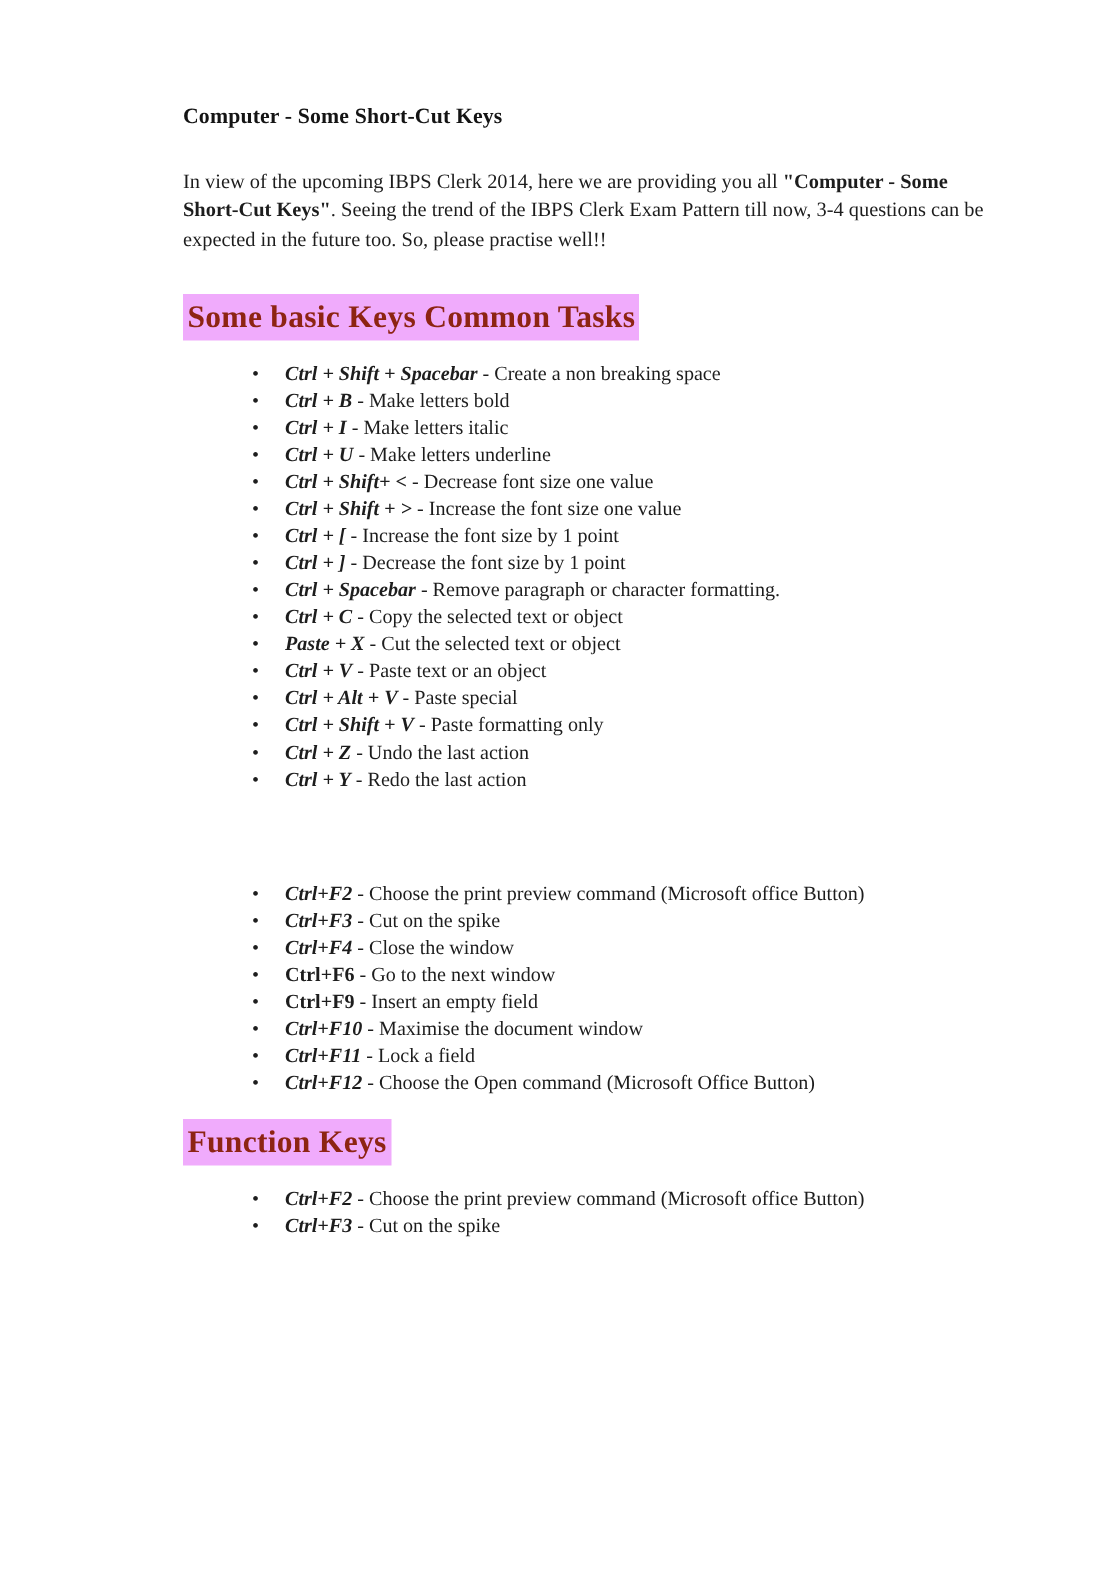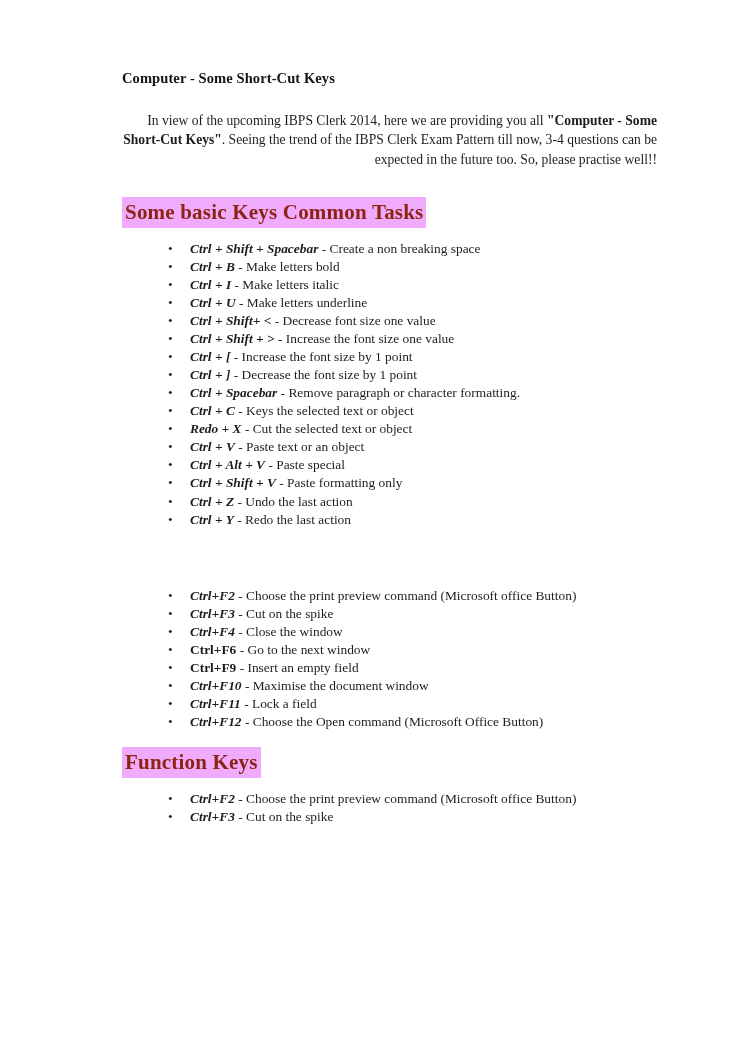--- a/index.html
+++ b/index.html
@@ -34,21 +34,21 @@
     font-size: 13.5px;
     margin: 0 0 22px 0;
     color: #1d1d1d;
   }
   .intro {
     font-size: 13.6px;
     line-height: 1.42;
     margin: 0 0 30px 0;
     color: #1d1d1d;
     max-width: 535px;
-    text-align: right;
+    text-align: left;
   }
   .intro b { font-weight: bold; }
 
   .section-heading {
     margin: 0 0 16px 0;
     padding: 0;
     line-height: 1.05;
   }
   .section-heading .hl {
     display: inline;
@@ -110,22 +110,22 @@
       <ul class="shortcut-list">
         <li><span class="bullet">•</span><span class="combo">Ctrl + Shift + Spacebar</span><span class="desc"> - Create a non breaking space</span></li>
         <li><span class="bullet">•</span><span class="combo">Ctrl + B</span><span class="desc"> - Make letters bold</span></li>
         <li><span class="bullet">•</span><span class="combo">Ctrl + I</span><span class="desc"> - Make letters italic</span></li>
         <li><span class="bullet">•</span><span class="combo">Ctrl + U</span><span class="desc"> - Make letters underline</span></li>
         <li><span class="bullet">•</span><span class="combo">Ctrl + Shift+ &lt;</span><span class="desc"> - Decrease font size one value</span></li>
         <li><span class="bullet">•</span><span class="combo">Ctrl + Shift + &gt;</span><span class="desc"> - Increase the font size one value</span></li>
         <li><span class="bullet">•</span><span class="combo">Ctrl + [</span><span class="desc"> - Increase the font size by 1 point</span></li>
         <li><span class="bullet">•</span><span class="combo">Ctrl + ]</span><span class="desc"> - Decrease the font size by 1 point</span></li>
         <li><span class="bullet">•</span><span class="combo">Ctrl + Spacebar</span><span class="desc"> - Remove paragraph or character formatting.</span></li>
-        <li><span class="bullet">•</span><span class="combo">Ctrl + C</span><span class="desc"> - Keys the selected text or object</span></li>
-        <li><span class="bullet">•</span><span class="combo">Redo + X</span><span class="desc"> - Cut the selected text or object</span></li>
+        <li><span class="bullet">•</span><span class="combo">Ctrl + C</span><span class="desc"> - Copy the selected text or object</span></li>
+        <li><span class="bullet">•</span><span class="combo">Paste + X</span><span class="desc"> - Cut the selected text or object</span></li>
         <li><span class="bullet">•</span><span class="combo">Ctrl + V</span><span class="desc"> - Paste text or an object</span></li>
         <li><span class="bullet">•</span><span class="combo">Ctrl + Alt + V</span><span class="desc"> - Paste special</span></li>
         <li><span class="bullet">•</span><span class="combo">Ctrl + Shift + V</span><span class="desc"> - Paste formatting only</span></li>
         <li><span class="bullet">•</span><span class="combo">Ctrl + Z</span><span class="desc"> - Undo the last action</span></li>
         <li><span class="bullet">•</span><span class="combo">Ctrl + Y</span><span class="desc"> - Redo the last action</span></li>
       </ul>
       <div class="gap-after-basic"></div>
       <ul class="shortcut-list">
         <li><span class="bullet">•</span><span class="combo">Ctrl+F2</span><span class="desc"> - Choose the print preview command (Microsoft office Button)</span></li>
         <li><span class="bullet">•</span><span class="combo">Ctrl+F3</span><span class="desc"> - Cut on the spike</span></li>

